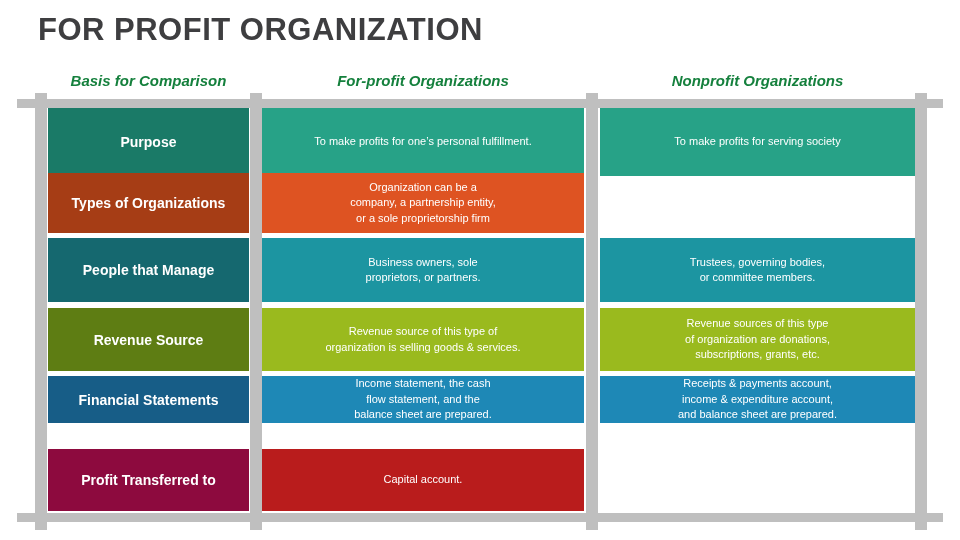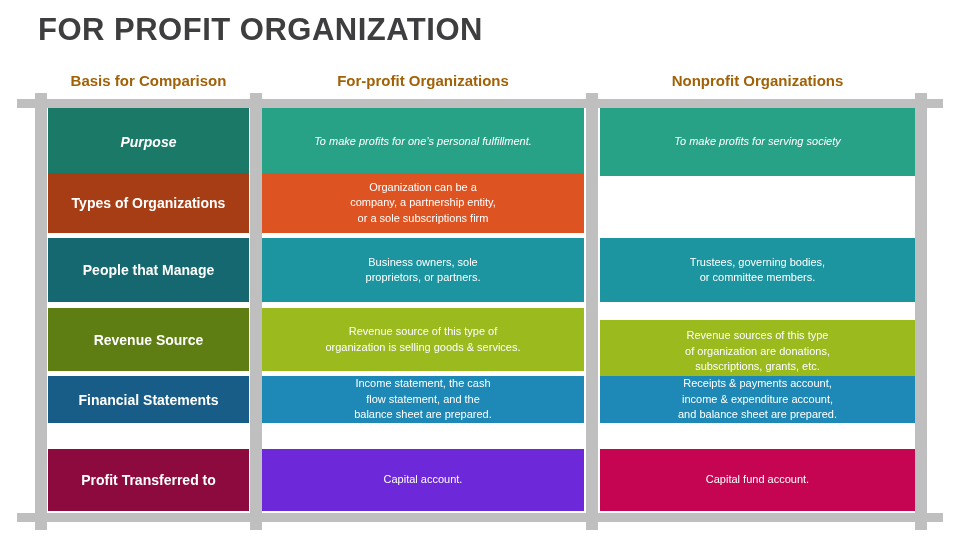--- a/index.html
+++ b/index.html
@@ -17,23 +17,24 @@
     font-size:31px;
     font-weight:700;
     letter-spacing:0.5px;
     color:#3e3e40;
     margin:0;
   }
   .col-header{
     position:absolute;
     top:71px;height:20px;
     font-size:15px;font-weight:700;
-    color:#a16207;
+    color:#15803d;
     text-align:center;
     line-height:20px;
+    font-style:italic;
   }
   .hbar{position:absolute;left:17px;width:926px;height:9px;}
   .hbar-top{top:99px;}
   .hbar-bottom{top:513px;}
   .vbar{position:absolute;top:93px;height:437px;width:12px;}
   .vbar-1{left:35px;}
   .vbar-2{left:250px;}
   .vbar-3{left:586px;}
   .vbar-4{left:915px;}
   .cell{
@@ -43,21 +44,21 @@
     text-align:center;
     white-space:pre-line;
     box-sizing:border-box;
     padding:2px 10px;
   }
   .basis{font-weight:700;font-size:14px;}
   .detail{font-size:11px;line-height:1.4;}
   .colA{left:48px;width:201px;}
   .colB{left:262px;width:322px;}
   .colC{left:600px;width:315px;}
-  .r0{top:108px;height:68px;font-style:italic;}
+  .r0{top:108px;height:68px;}
   .r1{top:173px;height:60px;}
   .r2{top:238px;height:64px;}
   .r3{top:308px;height:63px;}
   .r4{top:376px;height:47px;}
   .r5{top:449px;height:62px;}
 </style>
 </head>
 <body>
 
 <div class="slide">
@@ -75,40 +76,39 @@
   <div class="vbar vbar-3" style="background-color: rgb(191, 191, 191);"></div>
   <div class="vbar vbar-4" style="background-color: rgb(191, 191, 191);"></div>
 
   <div class="cell basis colA r0" style="background-color: rgb(26, 122, 103);">Purpose</div>
   <div class="cell detail colB r0" style="background-color: rgb(39, 162, 135);">To make profits for one’s personal fulfillment.</div>
   <div class="cell detail colC r0" style="background-color: rgb(39, 162, 135);">To make profits for serving society</div>
 
   <div class="cell basis colA r1" style="background-color: rgb(166, 61, 21);">Types of Organizations</div>
   <div class="cell detail colB r1" style="background-color: rgb(222, 83, 34);">Organization can be a
 company, a partnership entity,
-or a sole subscriptions firm</div>
+or a sole proprietorship firm</div>
 
   <div class="cell basis colA r2" style="background-color: rgb(21, 104, 111); text-align: center;">People that Manage</div>
   <div class="cell detail colB r2" style="background-color: rgb(28, 149, 161);">Business owners, sole
 proprietors, or partners.</div>
   <div class="cell detail colC r2" style="background-color: rgb(28, 149, 161);">Trustees, governing bodies,
 or committee members.</div>
 
   <div class="cell basis colA r3" style="background-color: rgb(94, 125, 19);">Revenue Source</div>
   <div class="cell detail colB r3" style="background-color: rgb(154, 186, 30);">Revenue source of this type of
 organization is selling goods &amp; services.</div>
-  <div class="cell detail colC r3" style="background-color: rgb(154, 186, 30); margin-top: 12px;">Revenue sources of this type
+  <div class="cell detail colC r3" style="background-color: rgb(154, 186, 30);">Revenue sources of this type
 of organization are donations,
 subscriptions, grants, etc.</div>
 
   <div class="cell basis colA r4" style="background-color: rgb(23, 93, 135);">Financial Statements</div>
   <div class="cell detail colB r4" style="background-color: rgb(30, 136, 182);">Income statement, the cash
 flow statement, and the
 balance sheet are prepared.</div>
   <div class="cell detail colC r4" style="background-color: rgb(30, 136, 182);">Receipts &amp; payments account,
 income &amp; expenditure account,
 and balance sheet are prepared.</div>
 
   <div class="cell basis colA r5" style="background-color: rgb(141, 10, 62);">Profit Transferred to</div>
-  <div class="cell detail colB r5" style="background-color: #6d28d9;">Capital account.</div>
-  <div class="cell detail colC r5" style="background-color: rgb(197, 5, 81);">Capital fund account.</div>
+  <div class="cell detail colB r5" style="background-color: #b91c1c;">Capital account.</div>
 
 </div>
 
 </body></html>

